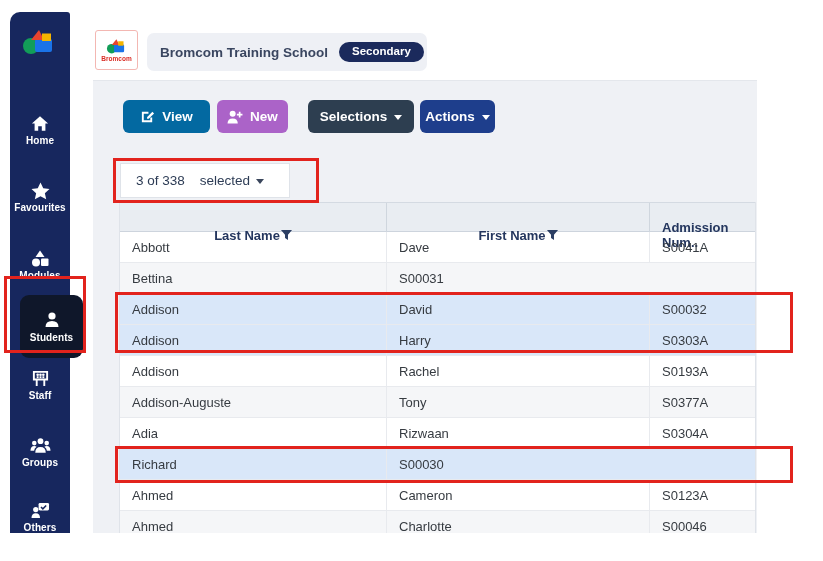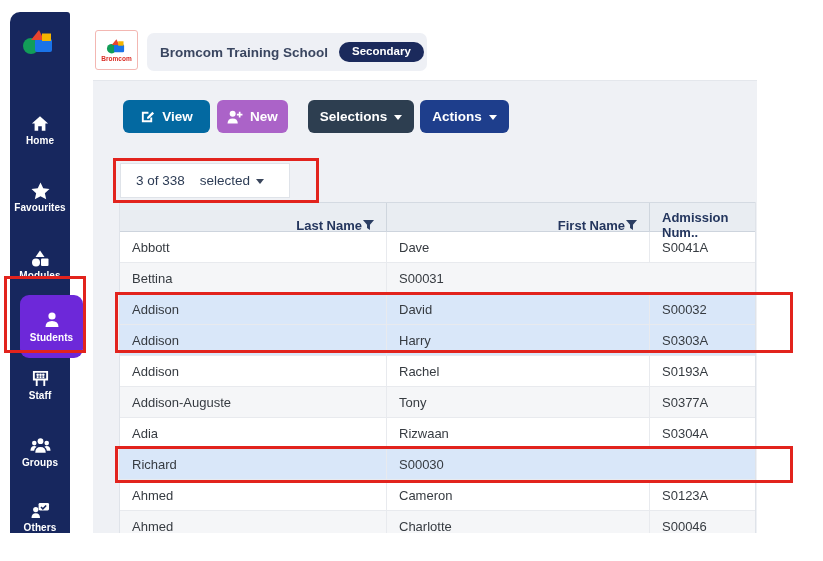--- a/index.html
+++ b/index.html
@@ -10,21 +10,21 @@
   .sidebar { position:absolute; left:10px; top:12px; width:60px; height:521px;
              background:#17275e; border-radius:10px 3px 0 0; z-index:2; }
   .sidebar-logo { position:absolute; top:16px; left:0; width:100%; display:flex; justify-content:center; }
   .nav-item { position:absolute; left:0; width:100%; display:flex; flex-direction:column;
               align-items:center; gap:2px; color:#fff; cursor:pointer; }
   .nav-icon { height:19px; display:flex; align-items:center; justify-content:center; }
   .nav-label { font-size:10px; font-weight:700; color:#fff; letter-spacing:.1px; }
   .nav-home { top:102px; } .nav-fav { top:169px; } .nav-mod { top:237px; }
   .nav-staff { top:357px; } .nav-groups { top:424px; } .nav-others { top:489px; }
   .nav-students { position:absolute; left:10px; top:283px; width:63px; height:63px;
-                  background:#6d28d9; border-radius:9px; display:flex; flex-direction:column;
+                  background:#0f172a; border-radius:9px; display:flex; flex-direction:column;
                   align-items:center; justify-content:center; gap:3px; color:#fff; cursor:pointer; }
 
   
   .logo-box { position:absolute; left:95px; top:30px; width:43px; height:40px; background:#fff;
               border:1px solid #f3b7b2; border-radius:3px; display:flex; flex-direction:column;
               align-items:center; justify-content:center; z-index:1; }
   .logo-brand { font-size:6.5px; font-weight:700; color:#d92b23; margin-top:1px; }
   .school-selector { position:absolute; left:147px; top:33px; width:280px; height:38px;
                      background:#eef0f5; border-radius:7px; display:flex; align-items:center;
                      gap:11px; padding:0 13px; cursor:pointer; z-index:1; }
@@ -35,38 +35,38 @@
   
   .content { position:absolute; left:93px; top:80px; width:664px; height:453px;
              background:#eff1f5; border-top:1px solid #e4e7ec; z-index:1; }
 
   .btn { position:absolute; top:100px; height:33px; border:none; border-radius:6px; color:#fff;
          font-family:"Liberation Sans", sans-serif; font-weight:700; font-size:13.5px;
          display:flex; align-items:center; justify-content:center; gap:7px; cursor:pointer; z-index:3; }
   .btn-view { left:123px; width:87px; background:#0369a1; }
   .btn-new { left:217px; width:71px; background:#ab63c8; }
   .btn-selections { left:308px; width:106px; background:#2d3e50; }
-  .btn-actions { left:420px; width:89px; background:#1e3e8c; }
+  .btn-actions { left:420px; width:75px; background:#1e3e8c; }
   .caret-down { width:0; height:0; border-left:4.5px solid transparent;
                 border-right:4.5px solid transparent; border-top:5px solid #fff; margin-top:1px; }
 
   .count-box { position:absolute; left:120px; top:163px; width:170px; height:35px; background:#fff;
                border:1px solid #dfe3e9; border-radius:0; display:flex; align-items:center;
                gap:15px; padding:0 15px; font-size:13.5px; color:#2d3c55; z-index:3; }
   .count-box .count { font-weight:400; }
   .count-selected { display:flex; align-items:center; gap:6px; cursor:pointer; }
   .caret-dark { width:0; height:0; border-left:4.5px solid transparent;
                 border-right:4.5px solid transparent; border-top:5px solid #3a465c; margin-top:2px; }
 
   
   .grid { position:absolute; left:119px; top:202px; width:637px; z-index:3;
           border-left:1px solid #dfe3e9; border-right:1px solid #dfe3e9; }
   .thead { display:grid; grid-template-columns:267px 263px 105px; height:30px;
            background:#e9edf2; border-top:1px solid #d4dae2; border-bottom:1px solid #cdd4dd; }
-  .th { display:flex; align-items:center; justify-content:flex-end; padding:7px 11px 0 12px;
+  .th { display:flex; align-items:center; justify-content:center; padding:17px 11px 0 12px;
         font-size:13px; font-weight:700; color:#24365e; border-right:1px solid #cfd6de; }
   .th:last-child { border-right:none; }
   .filter-btn { display:flex; align-items:center; cursor:pointer; background:none; border:none; padding:0; }
   .trow { display:grid; grid-template-columns:267px 263px 105px; height:31px;
           background:#fff; border-bottom:1px solid #e8eaee; cursor:pointer; }
   .trow.alt { background:#f5f6f8; }
   .trow.sel { background:#d9e7f9; }
   .td { display:flex; align-items:center; padding:0 12px; font-size:13px; color:#363b41;
         border-right:1px solid #e8eaee; overflow:hidden; white-space:nowrap; }
   .td:last-child { border-right:none; }

